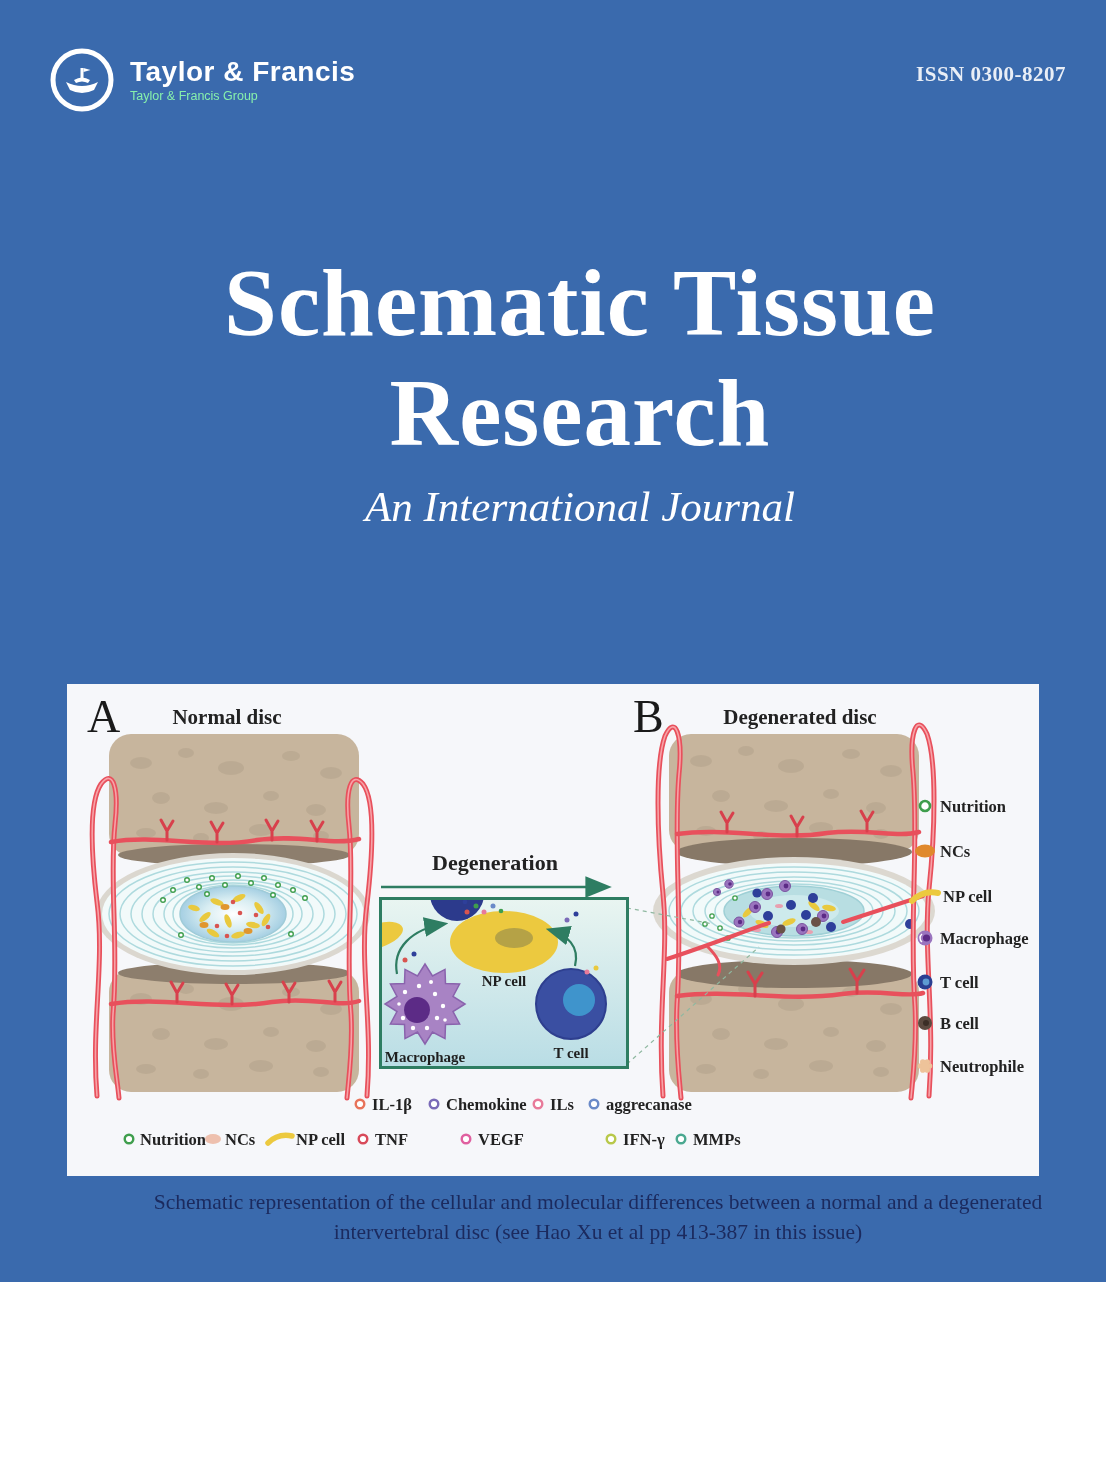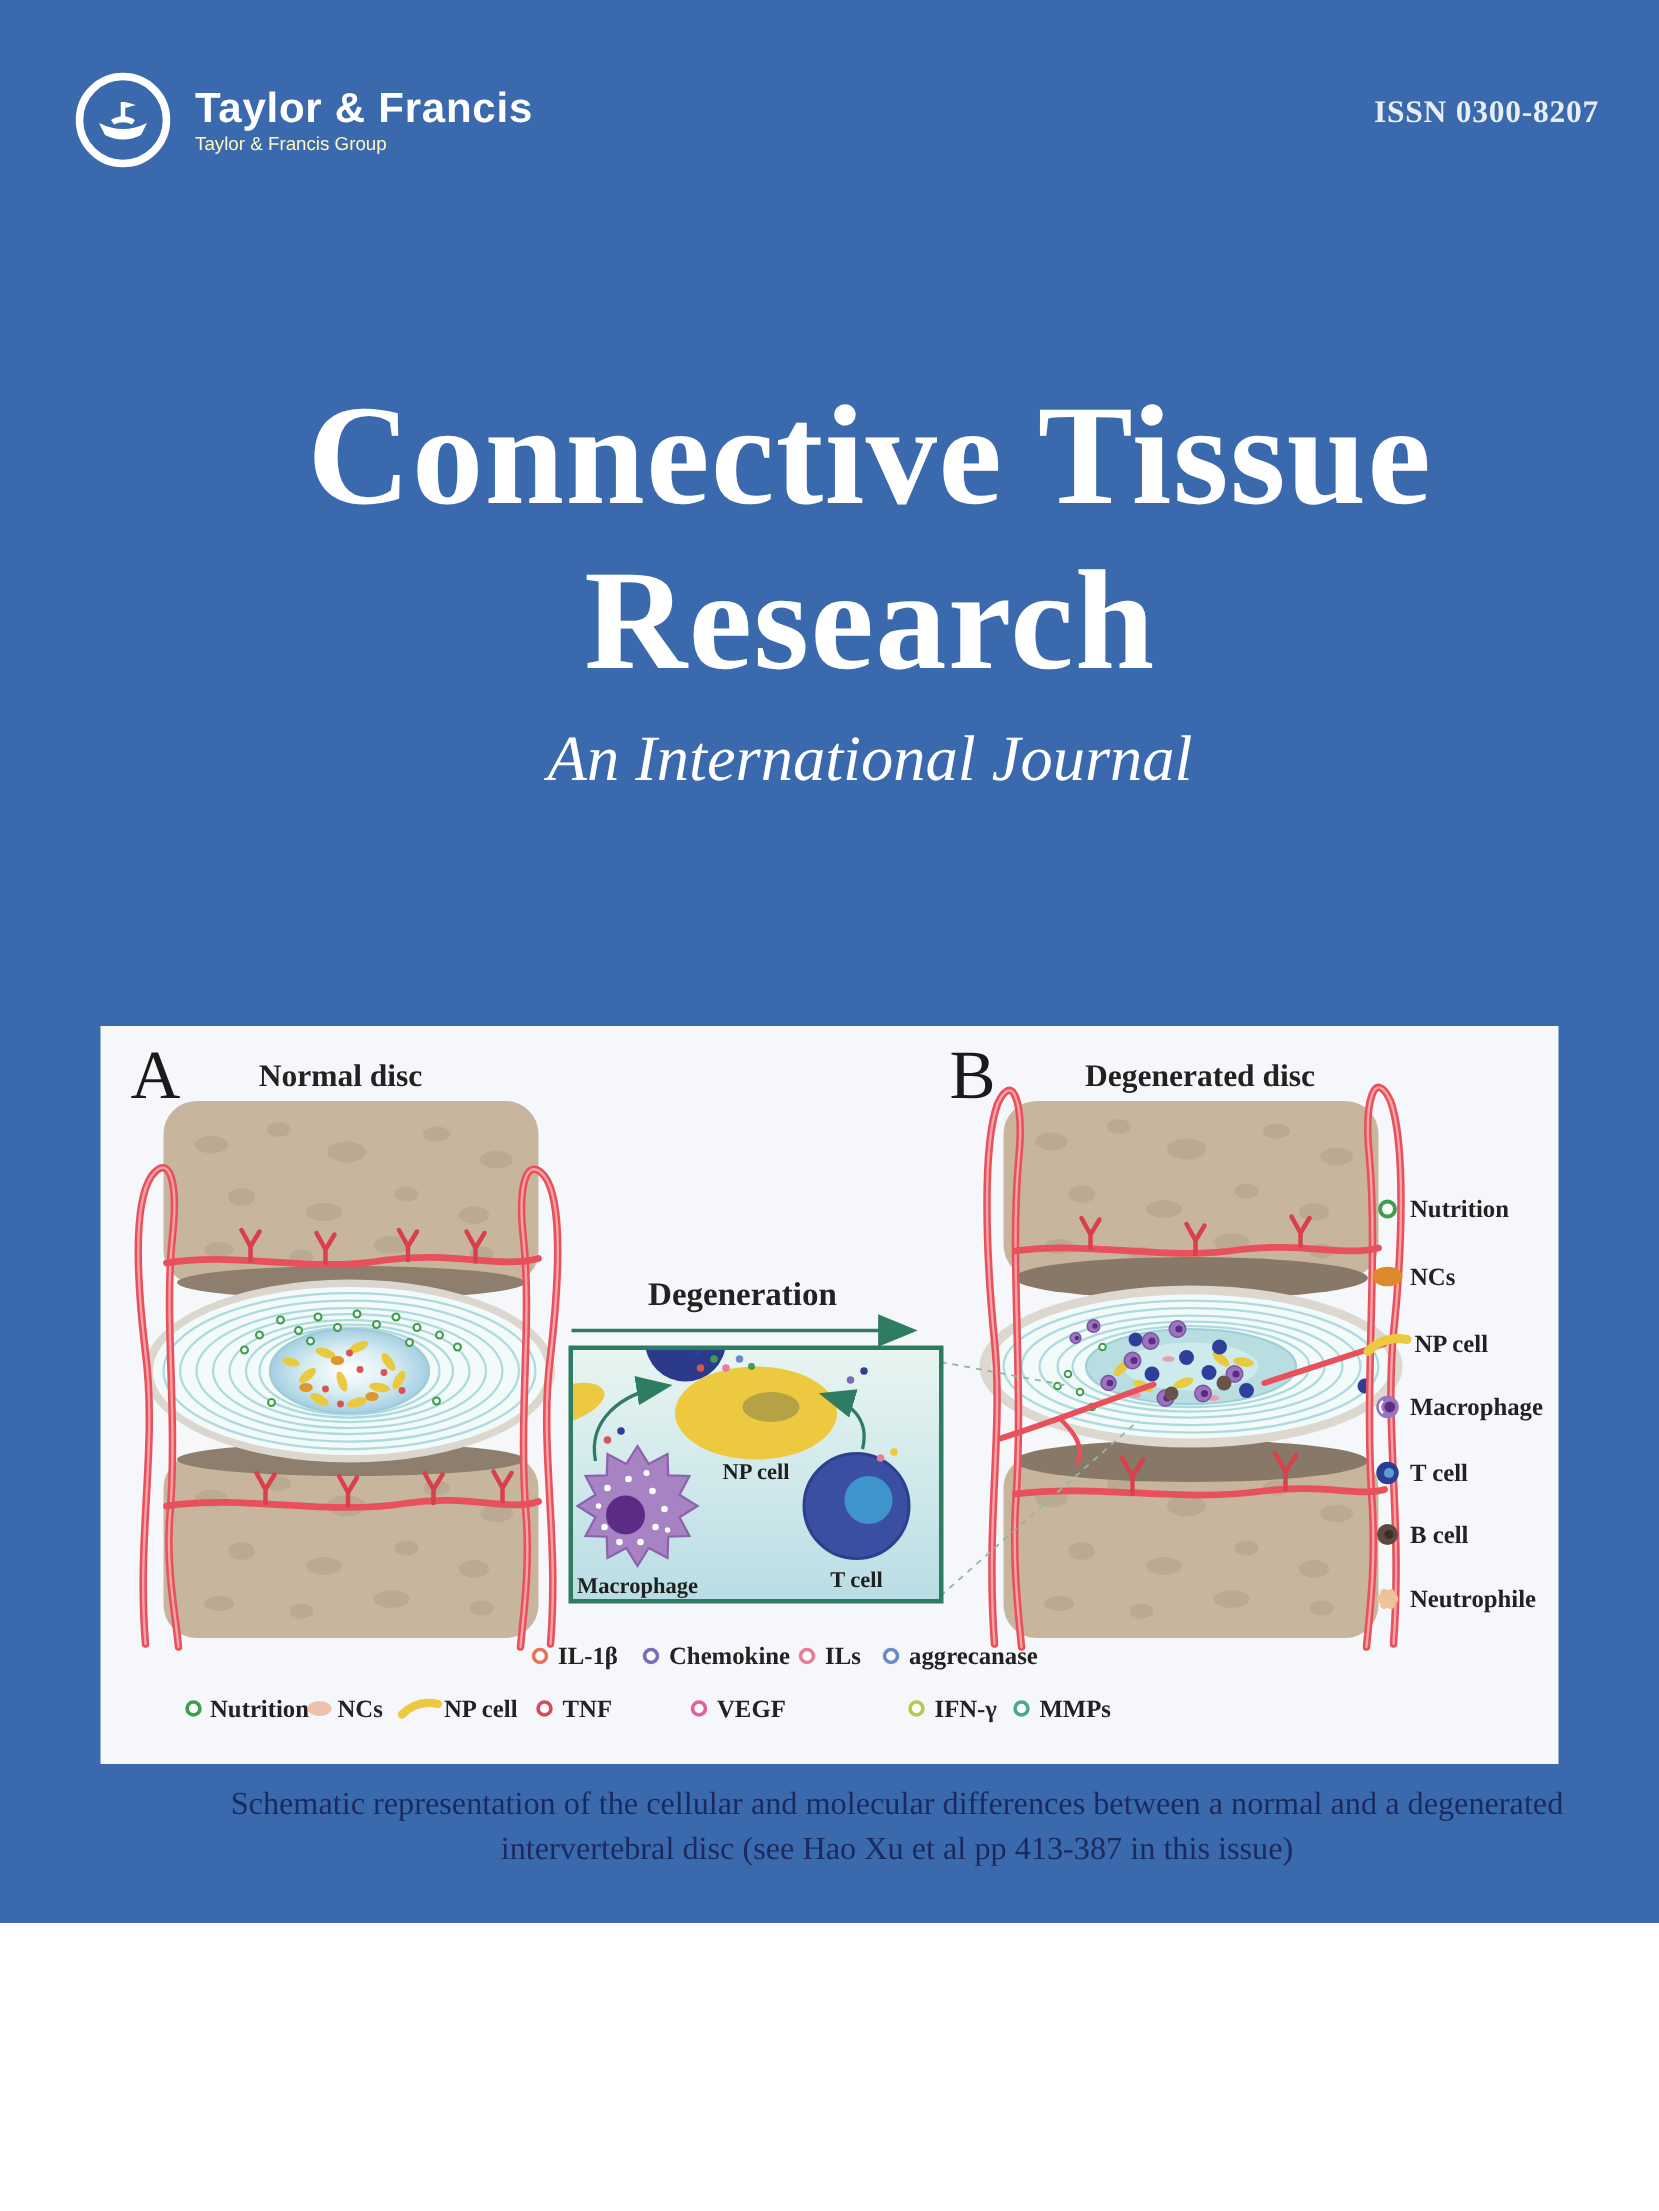--- a/index.html
+++ b/index.html
@@ -7,21 +7,21 @@
     position:relative;
     width:1106px;height:1282px;
     background:#3a6aad;
     overflow:hidden;
     font-family:"Liberation Serif", serif;
   }
   
   #logo{position:absolute;left:48px;top:46px;display:flex;align-items:center;}
   #logo .txt{margin-left:14px;color:#ffffff;}
   #logo .l1{font-family:"Liberation Sans", sans-serif;font-size:28px;font-weight:600;letter-spacing:.5px;line-height:1.05;}
-  #logo .l2{font-family:"Liberation Sans", sans-serif;font-size:12.5px;font-weight:400;color:#fef9c3;margin-top:3px;}
+  #logo .l2{font-family:"Liberation Sans", sans-serif;font-size:12.5px;font-weight:400;color:#86efac;margin-top:3px;}
   #issn{position:absolute;right:40px;top:62px;color:#e9eef6;font-size:21px;font-weight:700;letter-spacing:.5px;}
   
   #masthead{position:absolute;top:248px;left:0;width:1106px;text-align:center;color:#ffffff;padding-left:54px;box-sizing:border-box;}
   #masthead .t{font-size:95px;font-weight:700;line-height:1.16;letter-spacing:1px;}
   #masthead .sub{font-size:43px;font-style:italic;font-weight:400;margin-top:14px;}
   
   #figure-panel{position:absolute;left:67px;top:684px;width:972px;height:492px;background:#f6f7fa;}
   
   #caption{position:absolute;top:1188px;left:0;width:1106px;text-align:center;color:#1b2a5e;font-size:21.5px;line-height:1.38;padding-left:45px;}
   
@@ -46,21 +46,21 @@
       <path d="M35.5,22 l7,2 -7,2 z" fill="#ffffff"></path>
     </svg>
     <div class="txt">
       <div class="l1">Taylor &amp; Francis</div>
       <div class="l2">Taylor &amp; Francis Group</div>
     </div>
   </div>
   <div id="issn">ISSN 0300-8207</div>
 
   <div id="masthead">
-    <div class="t">Connective Tissue</div>
+    <div class="t">Schematic Tissue</div>
     <div class="t">Research</div>
     <div class="sub">An International Journal</div>
   </div>
 
   <div id="figure-panel">
   <svg width="972" height="492" viewBox="0 0 972 492">
     <defs>
       <radialGradient id="nucA" cx="50%" cy="50%" r="60%">
         <stop offset="0%" stop-color="#ffffff"></stop>
         <stop offset="45%" stop-color="#d8edf2"></stop>

